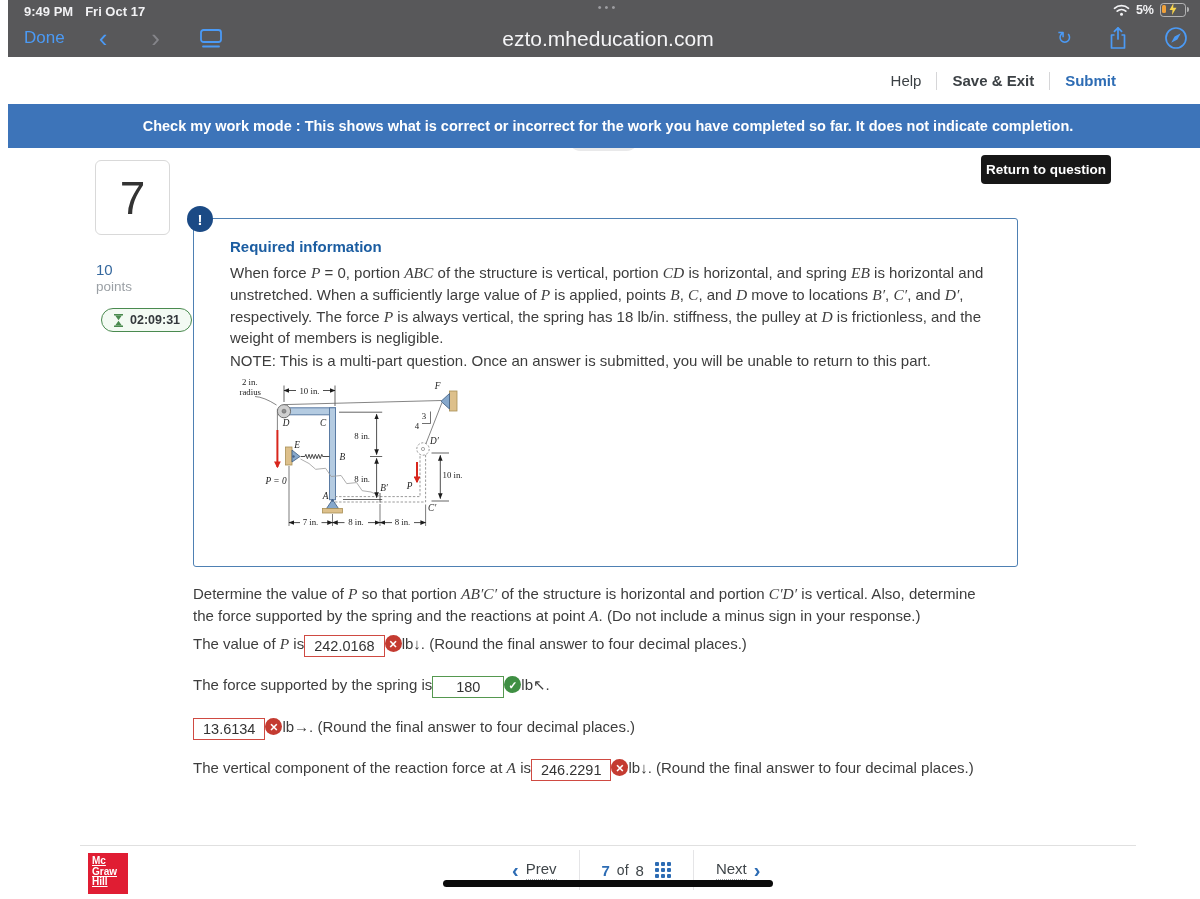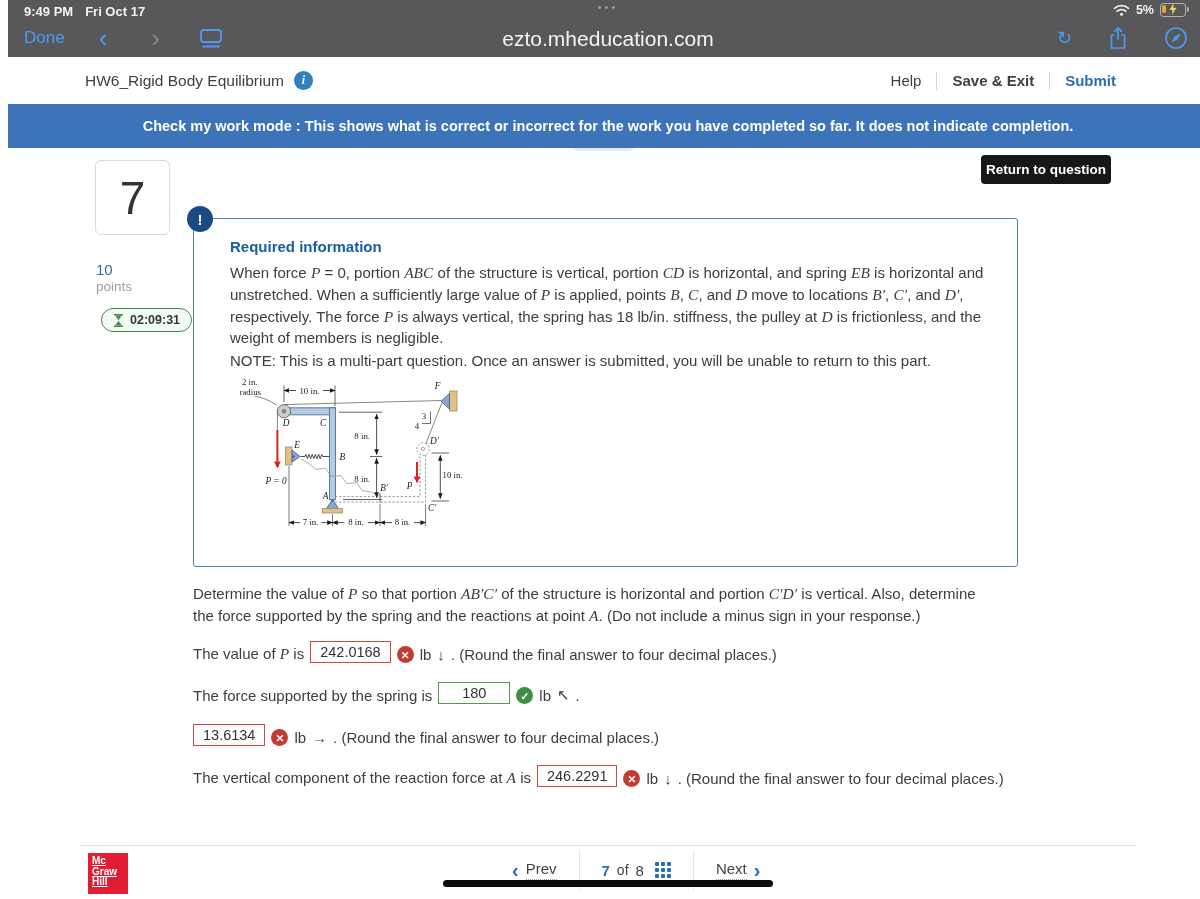--- a/index.html
+++ b/index.html
@@ -55,21 +55,21 @@
   .req-h{position:absolute;left:222px;top:238px;font-size:15px;font-weight:700;color:#1b5da1;}
   .req-p{position:absolute;left:222px;top:262px;width:795px;font-size:15px;line-height:21.8px;color:#3d3d3d;}
   .req-note{position:absolute;left:222px;top:352px;width:795px;font-size:15px;color:#3d3d3d;}
   .req-p i,.prompt i,.atext i{font-family:"Liberation Serif",serif;font-size:15.5px;}
   
   .diagram{position:absolute;left:231px;top:376px;}
   .diagram .lbl{font:italic 9.3px "Liberation Serif",serif;fill:#1c1c1c;}
   .diagram .dim{font:8.8px "Liberation Serif",serif;fill:#1c1c1c;}
   
   .prompt{position:absolute;left:185px;top:583px;width:805px;font-size:15px;line-height:21.8px;color:#3d3d3d;}
-  .answer-row{position:absolute;left:185px;height:28px;display:flex;align-items:flex-end;gap:6px;font-size:15px;color:#3d3d3d;}
+  .answer-row{position:absolute;left:185px;height:28px;display:flex;align-items:flex-start;font-size:15px;color:#3d3d3d;}
   .r0{top:635px;}.r1{top:676px;}.r2{top:718px;}.r3{top:759px;}
   .abox{display:inline-block;min-width:52px;padding:2px 9px;text-align:center;font-size:14.5px;color:#333;
         border:1.6px solid #999;background:#fff;}
   .answer-row.incorrect .abox{border-color:#cf4a42;}
   .answer-row.correct .abox{border-color:#55984f;}
   .badge{width:17px;height:17px;border-radius:50%;color:#fff;font-size:10.5px;font-weight:800;
          display:flex;align-items:center;justify-content:center;}
   .answer-row.incorrect .badge{background:#c43b31;}
   .answer-row.correct .badge{background:#3f8f43;}
   .arrow{font-size:15px;color:#3d3d3d;}
@@ -141,24 +141,20 @@
           <svg width="24" height="24" viewBox="0 0 24 24">
             <circle cx="12" cy="12" r="10" fill="none" stroke="#4b9af5" stroke-width="1.7"></circle>
             <path d="M7.2 16.8 L10.6 10.6 L16.8 7.2 L13.4 13.4 Z" fill="#4b9af5"></path>
           </svg>
         </span>
       </div>
     </div>
   </div>
 
   <div class="pgheader">
-    <div class="title-row">
-      <span class="hw-title">HW6_Rigid Body Equilibrium</span>
-      <span class="info-ic">i</span>
-    </div>
     <div class="saved-pill">Saved</div>
     <div class="hdr-links">
       <span class="help">Help</span>
       <span class="hdr-sep"></span>
       <span class="saveexit">Save &amp; Exit</span>
       <span class="hdr-sep"></span>
       <span class="submit">Submit</span>
     </div>
   </div>
 

